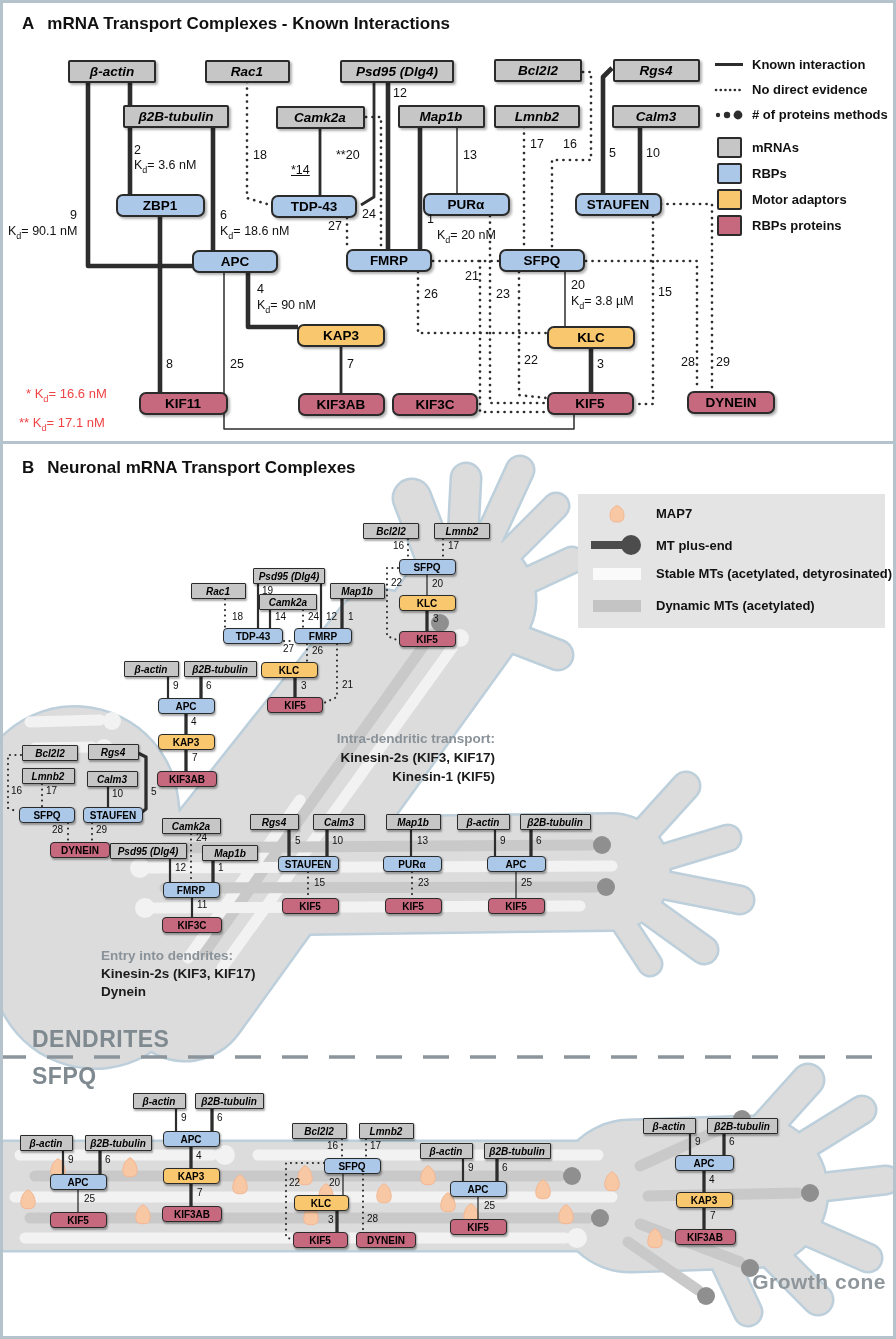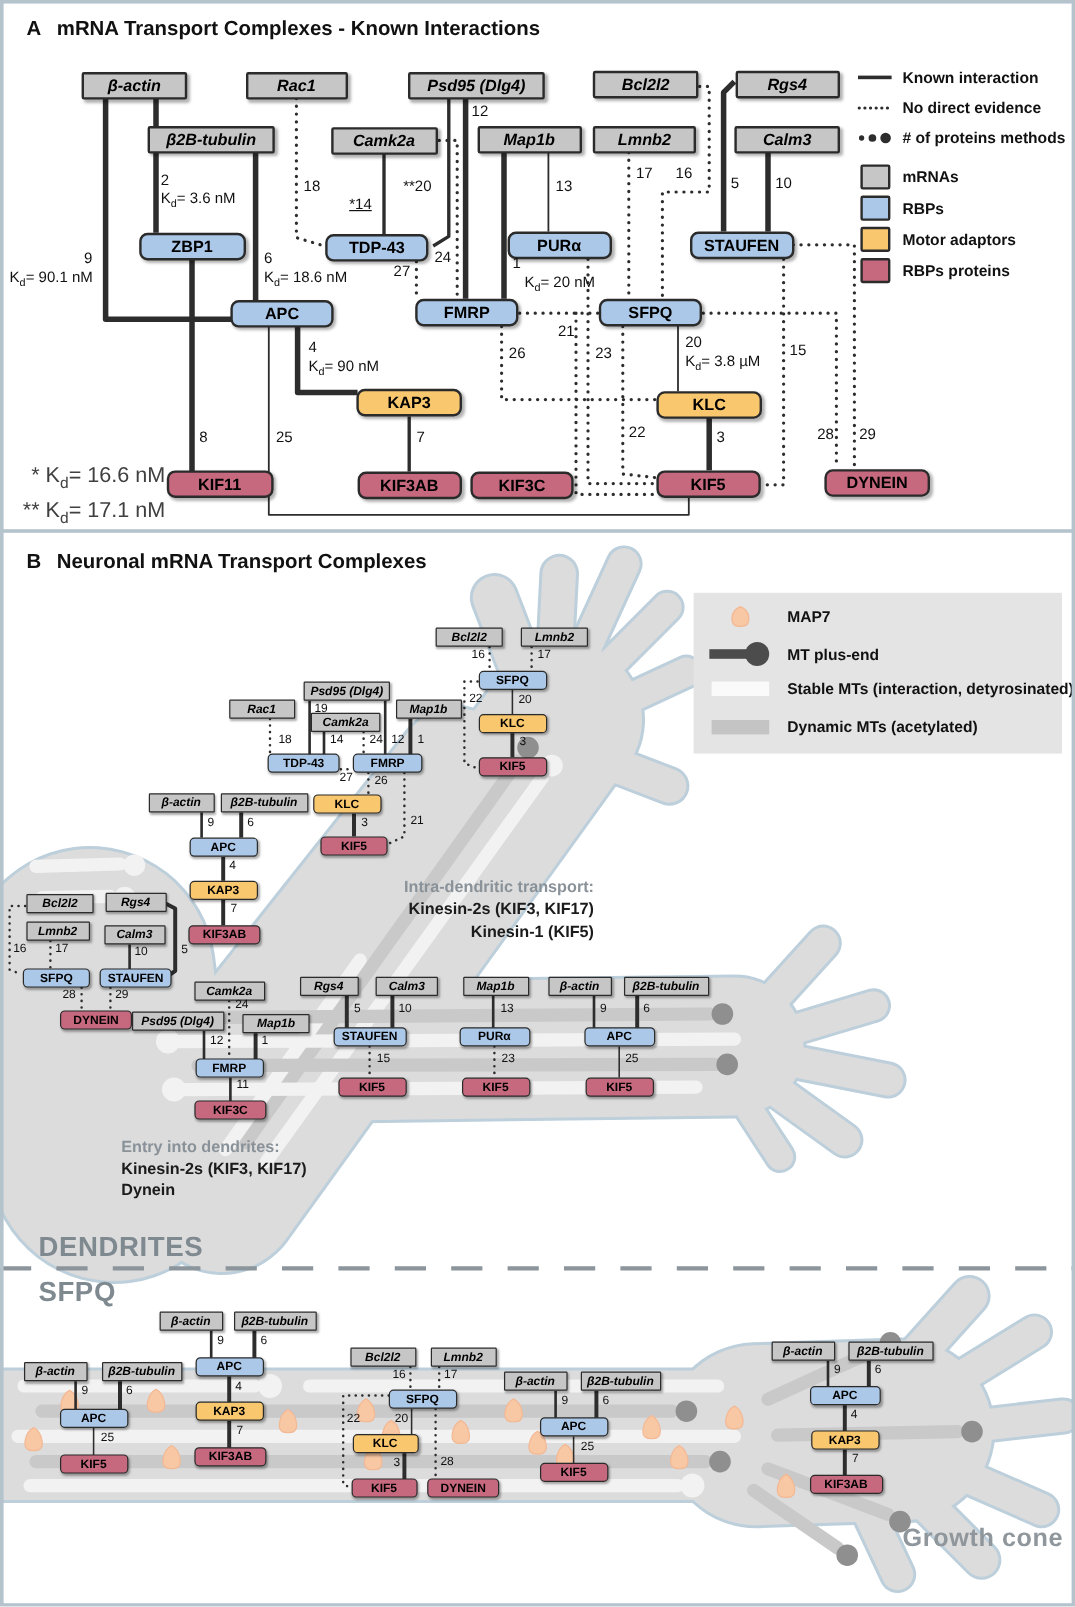--- a/index.html
+++ b/index.html
@@ -29,21 +29,21 @@
   .eB.D{stroke-width:2.1px;stroke-dasharray:.1 5.4;stroke-linecap:round;}
   
   #legendA{position:absolute;left:714px;top:55px;width:176px;height:200px;z-index:6;}
   .lA-row{position:absolute;display:flex;align-items:center;gap:8px;font-weight:bold;font-size:13px;color:#111;white-space:nowrap;}
   .lA-row .samp{width:30px;display:flex;justify-content:center;align-items:center;}
   .swatch{width:25px;height:21px;border:2px solid #2b2b2b;border-radius:2px;box-sizing:border-box;}
   
   #legendB{position:absolute;left:578px;top:494px;width:307px;height:134px;background:#e4e4e4;z-index:6;}
   .lB-row{position:absolute;left:10px;display:flex;align-items:center;gap:10px;font-weight:bold;font-size:13px;color:#111;white-space:nowrap;}
   .lB-icon{width:58px;display:flex;justify-content:center;align-items:center;}
-  .fn{position:absolute;z-index:6;font-size:18px;color:#404040;white-space:nowrap;}
+  .fn{position:absolute;z-index:6;font-size:13px;color:#ef4444;white-space:nowrap;}
   .ann{position:absolute;z-index:6;font-weight:bold;font-size:13.5px;line-height:19px;color:#1b1b1b;white-space:nowrap;}
   .ann .muted{color:#8a9299;}
   #ann-intra{left:280px;top:729px;width:215px;text-align:right;}
   #ann-entry{left:101px;top:947px;line-height:18px;}
   .region{position:absolute;z-index:6;font-weight:bold;color:#7f8990;letter-spacing:.5px;white-space:nowrap;}
   #lbl-dendrites{left:32px;top:1026px;font-size:23px;}
   #lbl-axon{left:32px;top:1063px;font-size:23px;}
   #lbl-growth{left:690px;top:1270px;width:196px;text-align:right;font-size:21px;color:#8f979c;}
 </style>
 </head>
@@ -332,21 +332,21 @@
             <rect x="0" y="7" width="34" height="8" fill="#4c4c4c"></rect>
             <circle cx="40" cy="11" r="10" fill="#4c4c4c"></circle>
           </svg>
       </span>
       <span>MT plus-end</span>
     </div>
     <div class="lB-row" style="top:72px">
       <span class="lB-icon">
           <span style="width:48px;height:12px;background:#fafafa;display:inline-block"></span>
         </span>
-      <span>Stable MTs (interaction, detyrosinated)</span>
+      <span>Stable MTs (acetylated, detyrosinated)</span>
     </div>
     <div class="lB-row" style="top:104px">
       <span class="lB-icon">
           <span style="width:48px;height:12px;background:#c4c4c4;display:inline-block"></span>
         </span>
       <span>Dynamic MTs (acetylated)</span>
     </div>
   </div>
 
   <div class="ann" id="ann-intra">

